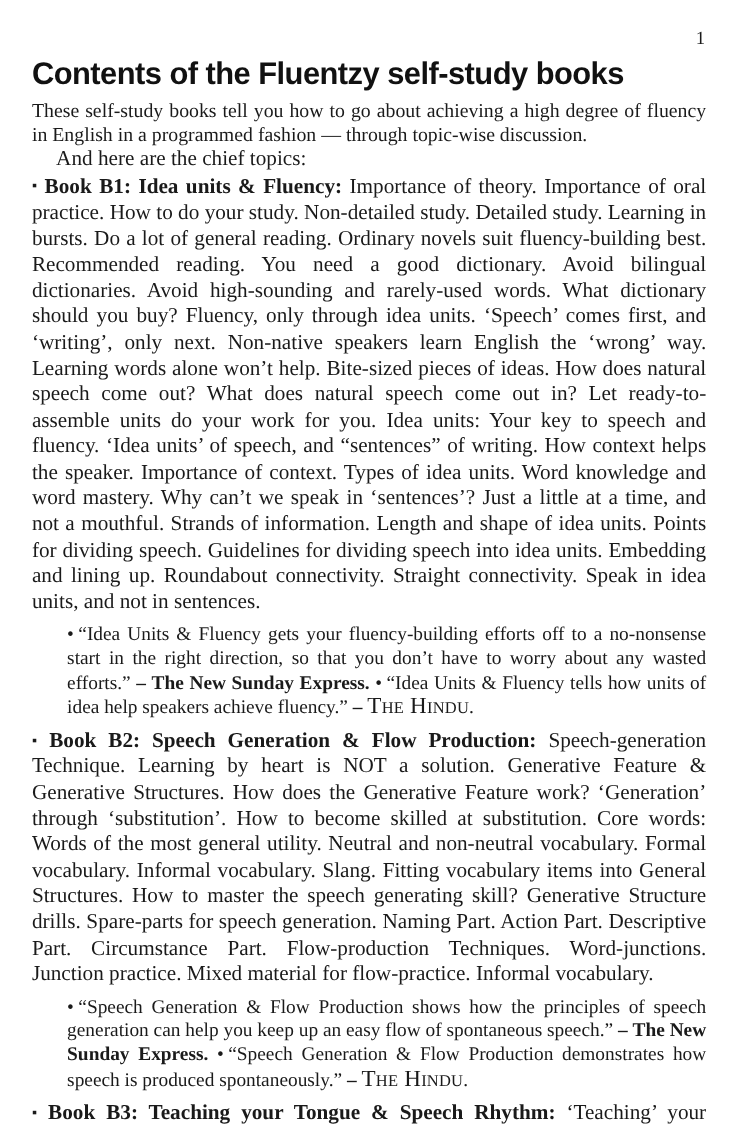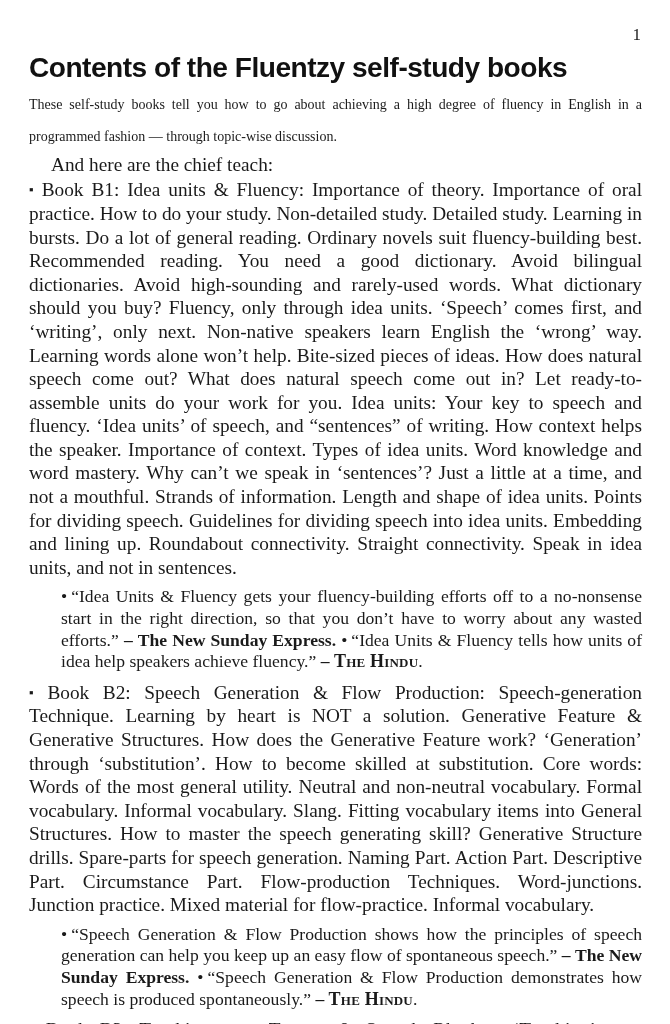--- a/index.html
+++ b/index.html
@@ -46,22 +46,22 @@
     line-height: 1.08;
     letter-spacing: -0.5px;
     margin: 0 0 6px 0;
     color: #111111;
     transform: scaleX(0.985);
     transform-origin: left center;
     white-space: nowrap;
   }
   p.intro {
     margin: 0;
-    font-size: 14px;
-    line-height: 32px;
+    font-size: 18px;
+    line-height: 22px;
     text-align: justify;
     text-justify: inter-word;
     hyphens: none;
   }
   p.lead-in {
     margin: 0;
     font-size: 19.3px;
     line-height: 23.6px;
     text-indent: 22px;
   }
@@ -75,44 +75,44 @@
     -webkit-hyphens: auto;
     position: relative;
   }
   .sq-bullet {
     font-size: 13px;
     vertical-align: 2px;
     margin-right: 5px;
     line-height: 1;
   }
   .book-title {
-    font-weight: normal;
+    font-weight: bold;
   }
   .quote-block {
     margin: 7px 0 8px 0;
     padding-left: 32px;
     font-size: 17.6px;
     line-height: 21.6px;
     text-align: justify;
     text-justify: inter-word;
     hyphens: auto;
     -webkit-hyphens: auto;
     position: relative;
   }
   .rd-bullet {
     margin-right: 4px;
   }
   .source-bold {
     font-weight: bold;
     margin-top: 38px;
   }
   .source-smallcaps {
-    font-weight: bold;
+    font-weight: normal;
     font-variant: small-caps;
-    font-size: 18px;
+    font-size: 21px;
     letter-spacing: 0.2px;
   }
   .dash {
     font-weight: bold;
   }
   .b3-block {
     margin-top: 3px;
   }
 </style>
 </head>
@@ -121,21 +121,21 @@
 <div class="page">
 
   <div class="page-number">1</div>
 
   <div class="content">
 
     <h1 class="title">Contents of the Fluentzy self-study books</h1>
 
     <p class="intro">These self-study books tell you how to go about achieving a high degree of fluency in English in a programmed fashion — through topic-wise discussion.</p>
 
-    <p class="lead-in">And here are the chief teach:</p>
+    <p class="lead-in">And here are the chief topics:</p>
 
     <p class="book-para"><span class="sq-bullet">▪</span><span class="book-title">Book B1: Idea units &amp; Fluency:</span> <span>Importance of theory. Importance of oral practice. How to do your study. Non-detailed study. Detailed study. Learning in bursts. Do a lot of general reading. Ordinary novels suit fluency-building best. Recommended reading. You need a good dictionary. Avoid bilingual dictionaries. Avoid high-sounding and rarely-used words. What dictionary should you buy? Fluency, only through idea units. ‘Speech’ comes first, and ‘writing’, only next. Non-native speakers learn English the ‘wrong’ way. Learning words alone won’t help. Bite-sized pieces of ideas. How does natural speech come out? What does natural speech come out in? Let ready-to-assemble units do your work for you. Idea units: Your key to speech and fluency. ‘Idea units’ of speech, and “sentences” of writing. How context helps the speaker. Importance of context. Types of idea units. Word knowledge and word mastery. Why can’t we speak in ‘sentences’? Just a little at a time, and not a mouthful. Strands of information. Length and shape of idea units. Points for dividing speech. Guidelines for dividing speech into idea units. Embedding and lining up. Roundabout connectivity. Straight connectivity. Speak in idea units, and not in sentences.</span></p>
 
     <p class="quote-block"><span class="rd-bullet">•</span><span>“Idea Units &amp; Fluency gets your fluency-building efforts off to a no-nonsense start in the right direction, so that you don’t have to worry about any wasted efforts.”</span> <span class="dash">–</span> <span class="source-bold">The New Sunday Express.</span> <span class="rd-bullet">•</span><span>“Idea Units &amp; Fluency tells how units of idea help speakers achieve fluency.”</span> <span class="dash">–</span> <span class="source-smallcaps">The Hindu</span><span>.</span></p>
 
     <p class="book-para"><span class="sq-bullet">▪</span><span class="book-title">Book B2: Speech Generation &amp; Flow Production:</span> <span>Speech-generation Technique. Learning by heart is NOT a solution. Generative Feature &amp; Generative Structures. How does the Generative Feature work? ‘Generation’ through ‘substitution’. How to become skilled at substitution. Core words: Words of the most general utility. Neutral and non-neutral vocabulary. Formal vocabulary. Informal vocabulary. Slang. Fitting vocabulary items into General Structures. How to master the speech generating skill? Generative Structure drills. Spare-parts for speech generation. Naming Part. Action Part. Descriptive Part. Circumstance Part. Flow-production Techniques. Word-junctions. Junction practice. Mixed material for flow-practice. Informal vocabulary.</span></p>
 
     <p class="quote-block"><span class="rd-bullet">•</span><span>“Speech Generation &amp; Flow Production shows how the principles of speech generation can help you keep up an easy flow of spontaneous speech.”</span> <span class="dash">–</span> <span class="source-bold">The New Sunday Express.</span> <span class="rd-bullet">•</span><span>“Speech Generation &amp; Flow Production demonstrates how speech is produced spontaneously.”</span> <span class="dash">–</span> <span class="source-smallcaps">The Hindu</span><span>.</span></p>
 
     <p class="book-para b3-block"><span class="sq-bullet">▪</span><span class="book-title">Book B3: Teaching your Tongue &amp; Speech Rhythm:</span> <span>‘Teaching’ your ‘tongue’. Important principles of description. Descriptive principle. The way to teach your tongue. Word List. Rhythm and flow of speech. The syllable. Two groups of words. The way the English language flows. The way other</span></p>

